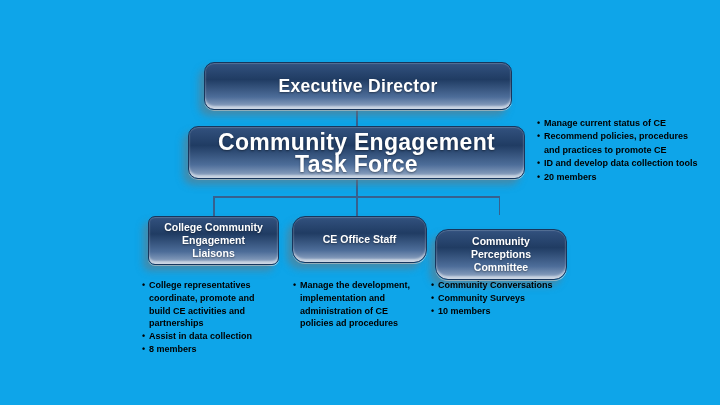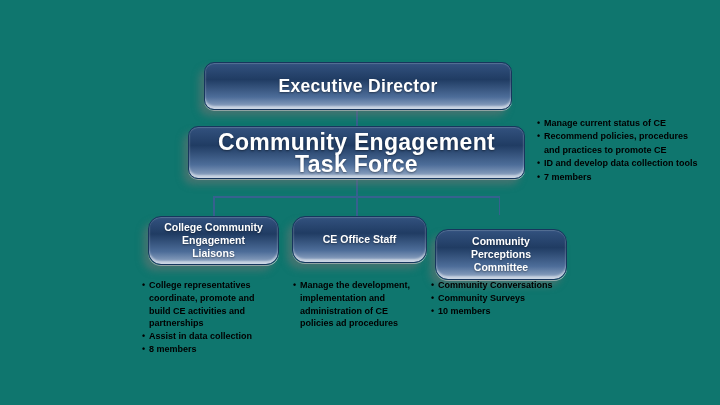--- a/index.html
+++ b/index.html
@@ -1,36 +1,36 @@
 <!DOCTYPE html>
 <html><head>
 <meta charset="utf-8">
 <style>
   html,body{margin:0;padding:0;background:#ffffff;}
   #canvas{
-    position:relative;width:720px;height:405px;background:#0f766e;overflow:hidden;
+    position:relative;width:720px;height:405px;background:#0ea5e9;overflow:hidden;
     font-family:"Liberation Sans", sans-serif;
   }
   
   .node{
     position:absolute;
     display:flex;align-items:center;justify-content:center;
     text-align:center;color:#ffffff;font-weight:bold;
     white-space:pre-line;
     background:linear-gradient(180deg,#33527f 0%,#203c63 36%,#4d6d99 74%,#99adc8 100%);
     border:1px solid #17365d;border-radius:10px;
     box-shadow:-5px 6px 7px rgba(115,115,115,.5),
                0 1px 0 rgba(255,255,255,.65),
                inset 0 -3px 2px rgba(255,255,255,.5),
                inset 0 1px 1px rgba(255,255,255,.18);
     text-shadow:0 1px 2px rgba(0,0,0,.4);
   }
   #node-exec {left:204px;top:62px;width:306px;height:46px;font-size:17.5px;letter-spacing:.3px;}
   #node-task {left:188px;top:126px;width:335px;height:51px;font-size:23px;line-height:22px;letter-spacing:.3px;}
-  #node-liaisons   {left:148px;top:216px;width:129px;height:47px;font-size:10.5px;line-height:13px;border-radius:13px;}
+  #node-liaisons   {left:148px;top:216px;width:129px;height:47px;font-size:10.5px;line-height:13px;border-radius:7px;}
   #node-office     {left:292px;top:216px;width:133px;height:45px;font-size:10.5px;line-height:13px;border-radius:13px;text-align:right;}
   #node-perceptions{left:435px;top:215px;width:130px;height:49px;font-size:10.5px;line-height:13px;border-radius:13px;margin-top:14px;}
   
   .conn{position:absolute;background:#36618f;}
   #conn-exec-task {left:356px;top:108px;width:1.5px;height:18px;}
   #conn-task-down {left:356px;top:177px;width:1.5px;height:19px;}
   #conn-horizontal{left:213px;top:196px;width:287px;height:1.5px;}
   #conn-drop-left {left:213px;top:196px;width:1.5px;height:20px;}
   #conn-drop-mid  {left:356px;top:196px;width:1.5px;height:20px;}
   #conn-drop-right{left:498.5px;top:196px;width:1.5px;height:19px;}
@@ -95,21 +95,21 @@
       <span class="b">•</span>
       <span class="t">Recommend policies, procedures
 and practices to promote CE</span>
     </li>
     <li>
       <span class="b">•</span>
       <span class="t">ID and develop data collection tools</span>
     </li>
     <li>
       <span class="b">•</span>
-      <span class="t">7 members</span>
+      <span class="t">20 members</span>
     </li>
   </ul>
 
   <ul class="notes" id="notes-liaisons">
     <li>
       <span class="b">•</span>
       <span class="t">College representatives
 coordinate, promote and
 build CE activities and
 partnerships</span>

